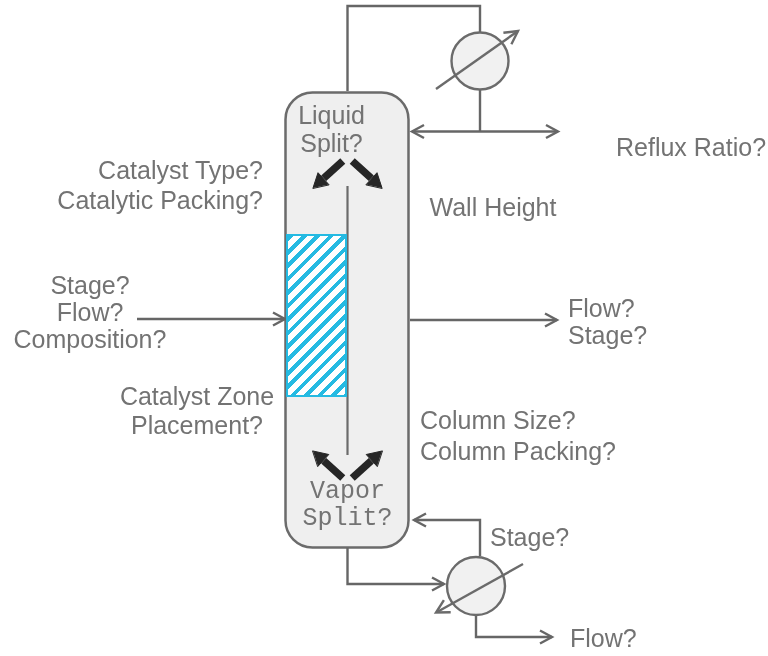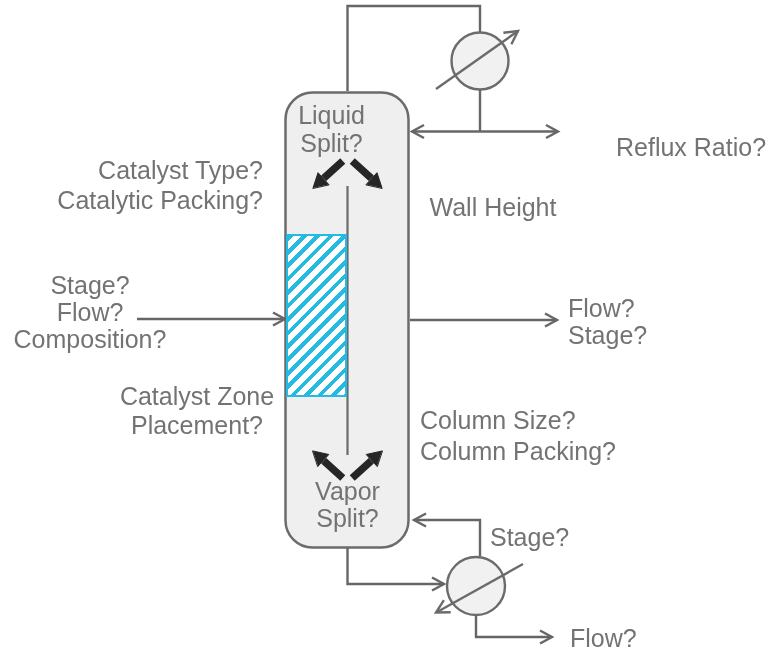--- a/index.html
+++ b/index.html
@@ -104,21 +104,21 @@
   <div class="lbl center" style="left:107px;top:382px;width:180px;line-height:29px;">
     <div>Catalyst Zone</div>
     <div>Placement?</div>
   </div>
 
   <div class="lbl" style="left:420px;top:398px;line-height:31px;margin-top:7px;">
     <div>Column Size?</div>
     <div>Column Packing?</div>
   </div>
 
-  <div class="lbl center" style="left:282px;top:478px;width:131px;line-height:27px;">
+  <div class="lbl center" style="left:282px;top:478px;width:131px;line-height:27px;font-family:Liberation Mono, monospace;">
     <div>Vapor</div>
     <div>Split?</div>
   </div>
 
   <div class="lbl" style="left:490px;top:524px;line-height:27px;">Stage?</div>
 
   <div class="lbl" style="left:570px;top:625px;line-height:27px;">Flow?</div>
 
 </div>
 

